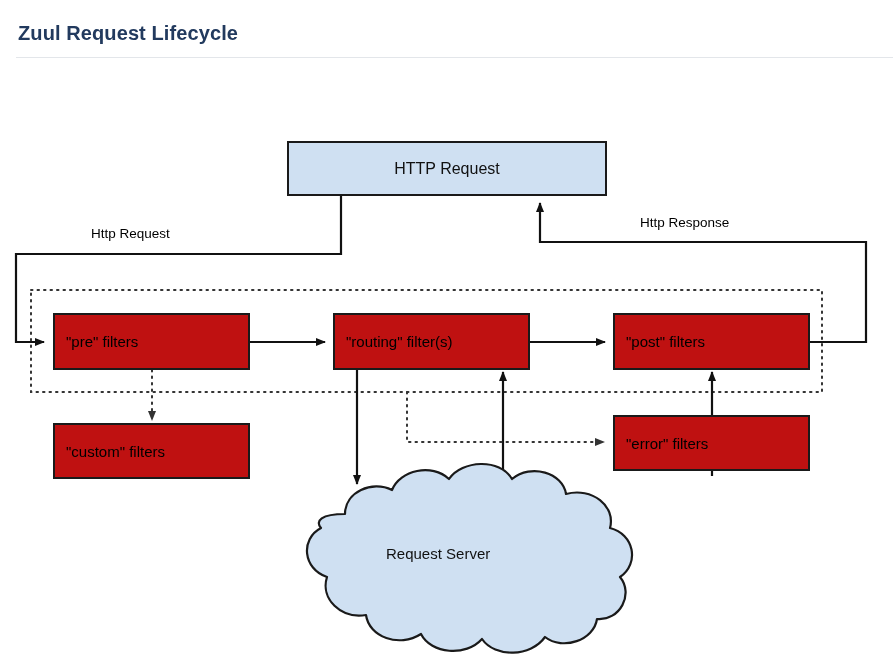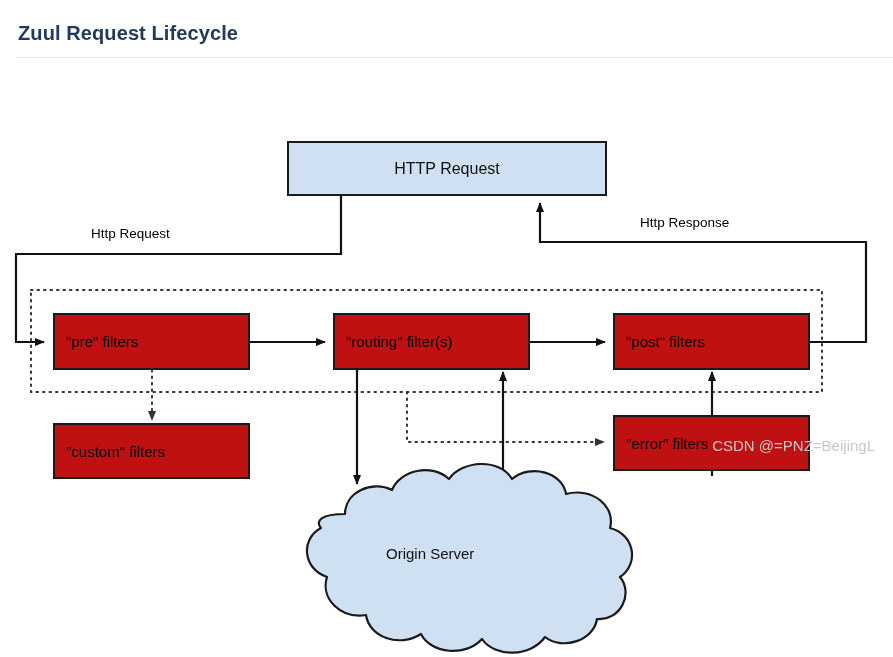--- a/index.html
+++ b/index.html
@@ -166,23 +166,22 @@
     </div>
 
     <div class="box-node filter-box" style="left:53px; top:361px; width:197px; height:56px;">
       <span>"custom" filters</span>
     </div>
 
     <div class="box-node filter-box" style="left:613px; top:353px; width:197px; height:56px;">
       <span>"error" filters</span>
     </div>
 
-    <div class="cloud-label" style="left:386px; top:483px;">Origin Server</div>
+    <div class="cloud-label" style="left:386px; top:483px;">Request Server</div>
 
     <div class="edge-label" style="left:91px; top:164px;">Http Request</div>
 
     <div class="edge-label" style="left:640px; top:144px;margin-top:9px;">Http Response</div>
 
   </div>
 
-  <div id="watermark">CSDN @=PNZ=BeijingL</div>
 
 </div>
 
 </body></html>

